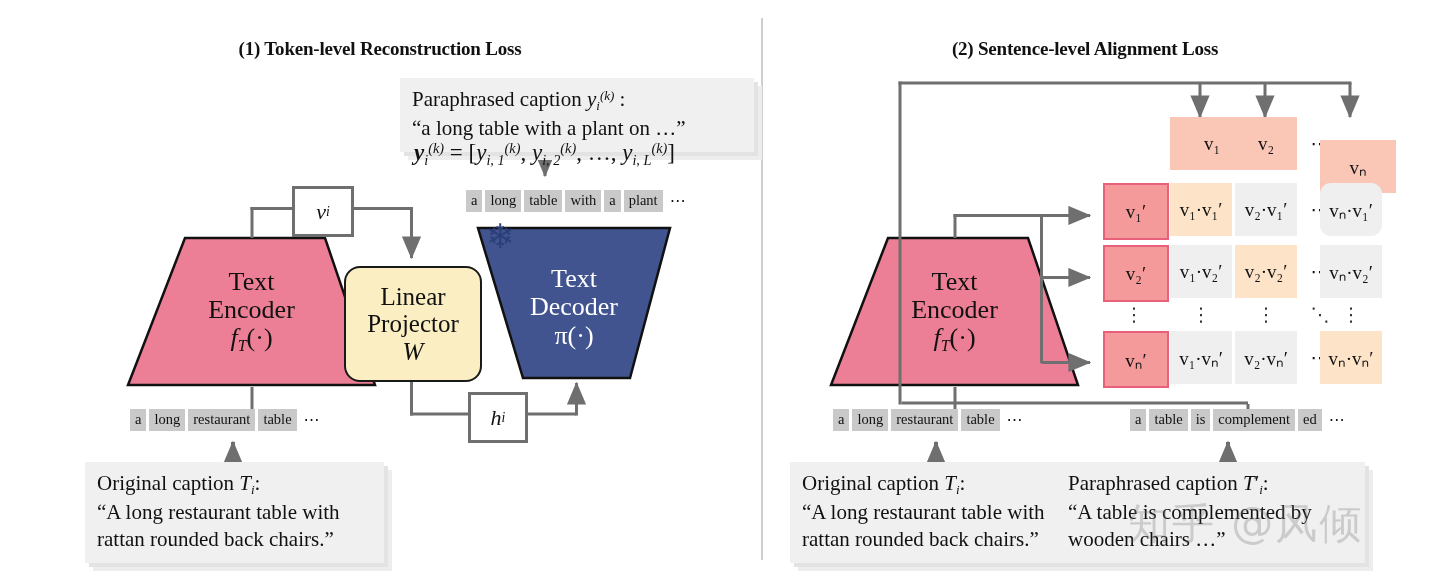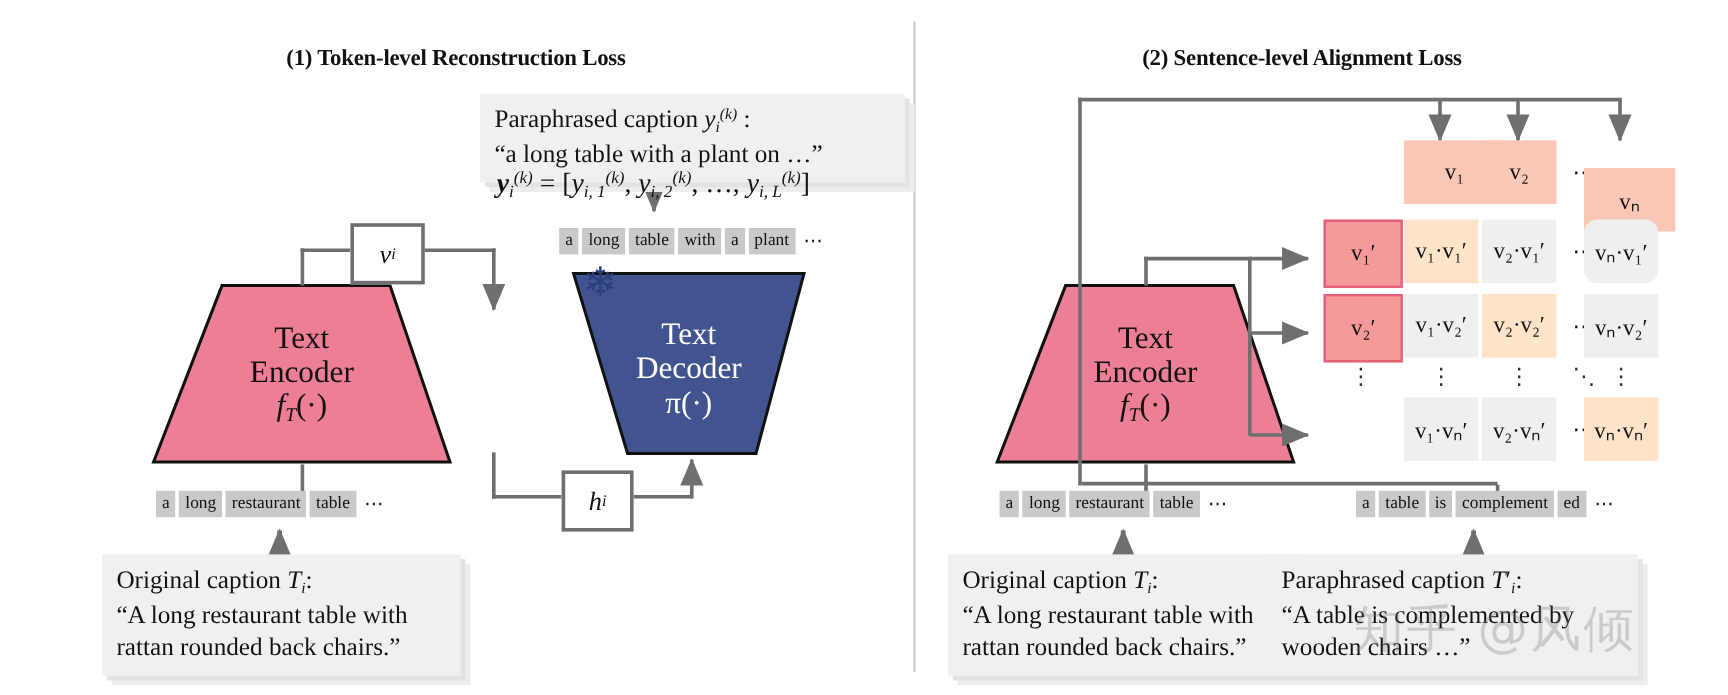--- a/index.html
+++ b/index.html
@@ -174,20 +174,25 @@
     <span class="tok">plant</span>
     <span class="tokdots">⋯</span>
   </div>
 
   <div class="trap-label" style="left:128px;top:238px;width:247px;height:147px;">
     <span class="enc-text">Text</span>
     <span class="enc-text">Encoder</span>
     <span class="enc-text"><span class="ital">f</span><span class="sub">T</span><span>(·)</span></span>
   </div>
 
+  <div class="roundbox" style="left:344px;top:266px;width:134px;height:112px;">
+    <span>Linear</span>
+    <span>Projector</span>
+    <span class="ital">W</span>
+  </div>
 
   <div class="trap-label" style="left:498px;top:240px;width:152px;height:135px;">
     <span class="dec-text">Text</span>
     <span class="dec-text">Decoder</span>
     <span class="dec-text">π(·)</span>
   </div>
   <div class="snow" style="left:486px;top:220px;">❄</div>
 
   <div class="latentbox" style="left:292px;top:186px;width:56px;height:45px;">
     <span class="ital">v</span>
@@ -270,20 +275,21 @@
   <div class="mcell diag" style="left:1235px;top:245px;width:62px;height:53px;">v₂·v₂′</div>
   <div class="mcell blank" style="left:1300px;top:245px;width:40px;height:53px;">⋯</div>
   <div class="mcell off" style="left:1320px;top:245px;width:62px;height:53px;">vₙ·v₂′</div>
 
   <div class="vdots" style="left:1103px;top:303px;width:62px;height:22px;">⋮</div>
   <div class="vdots" style="left:1170px;top:303px;width:62px;height:22px;">⋮</div>
   <div class="vdots" style="left:1235px;top:303px;width:62px;height:22px;">⋮</div>
   <div class="vdots" style="left:1300px;top:303px;width:40px;height:22px;">⋱</div>
   <div class="vdots" style="left:1320px;top:303px;width:62px;height:22px;">⋮</div>
 
+  <div class="mcell side" style="left:1103px;top:331px;width:62px;height:53px;">vₙ′</div>
   <div class="mcell off" style="left:1170px;top:331px;width:62px;height:53px;">v₁·vₙ′</div>
   <div class="mcell off" style="left:1235px;top:331px;width:62px;height:53px;">v₂·vₙ′</div>
   <div class="mcell blank" style="left:1300px;top:331px;width:40px;height:53px;">⋯</div>
   <div class="mcell diag" style="left:1320px;top:331px;width:62px;height:53px;">vₙ·vₙ′</div>
 
   <div class="watermark" style="left:1128px;top:496px;">知乎  @风倾</div>
 
 </div>
 
 </body></html>

